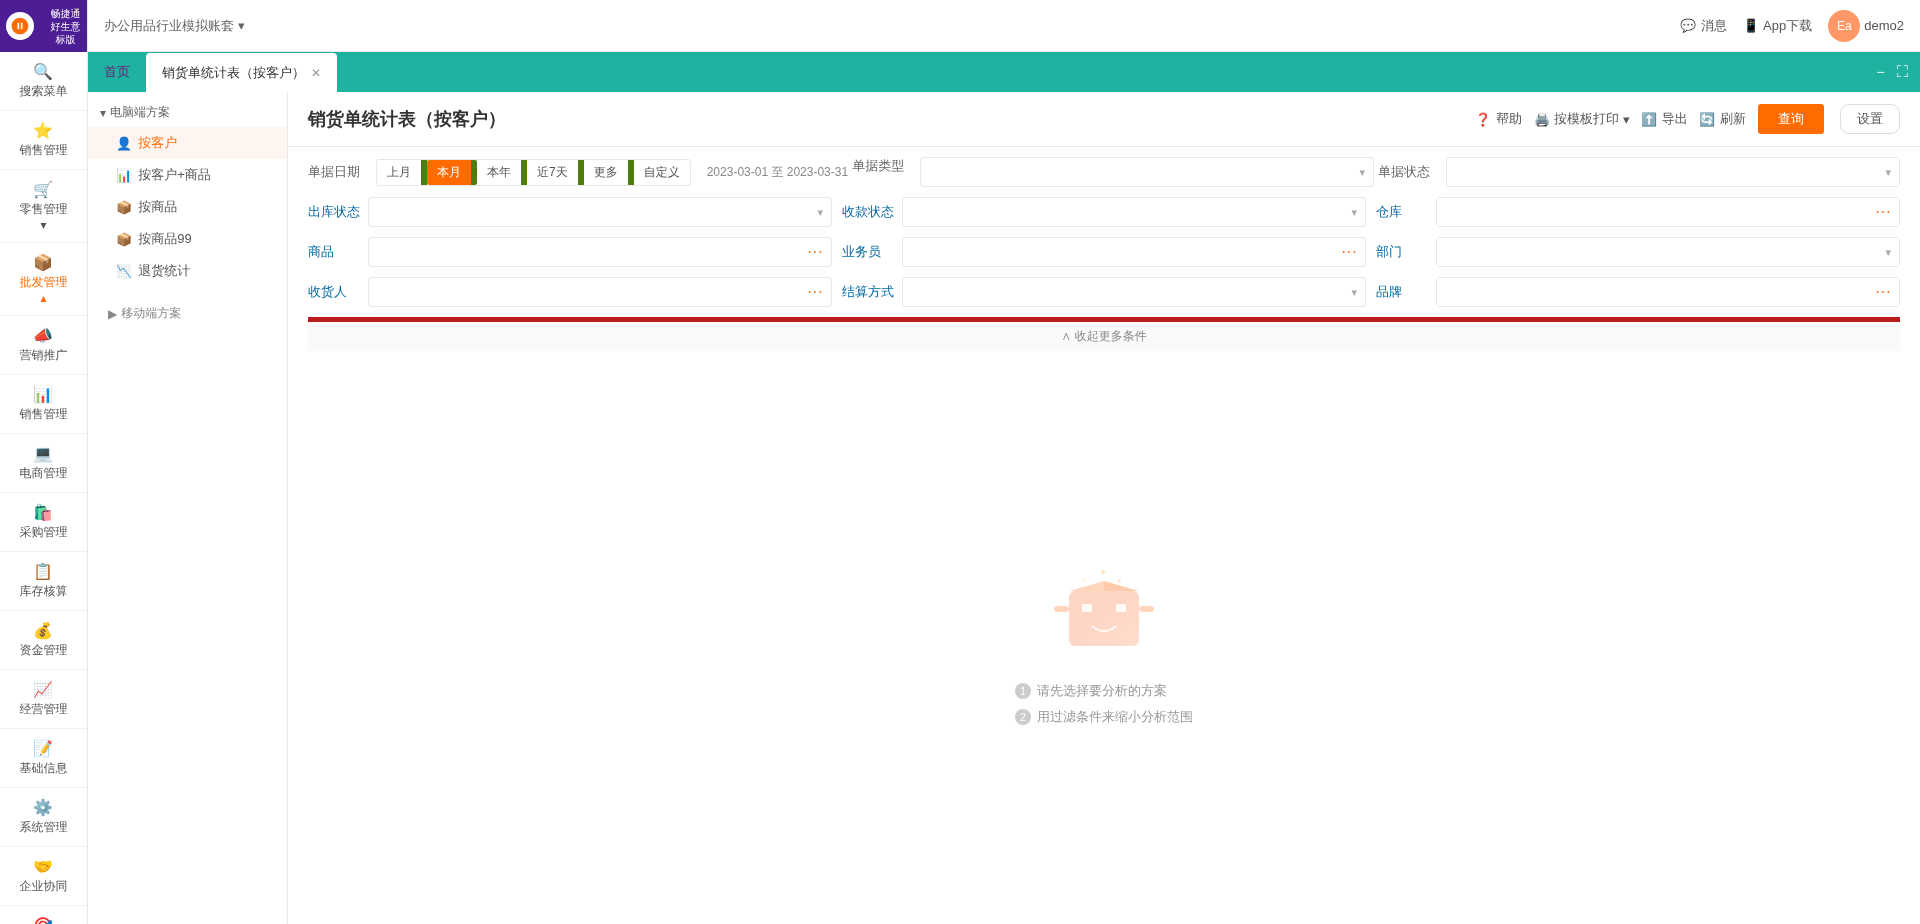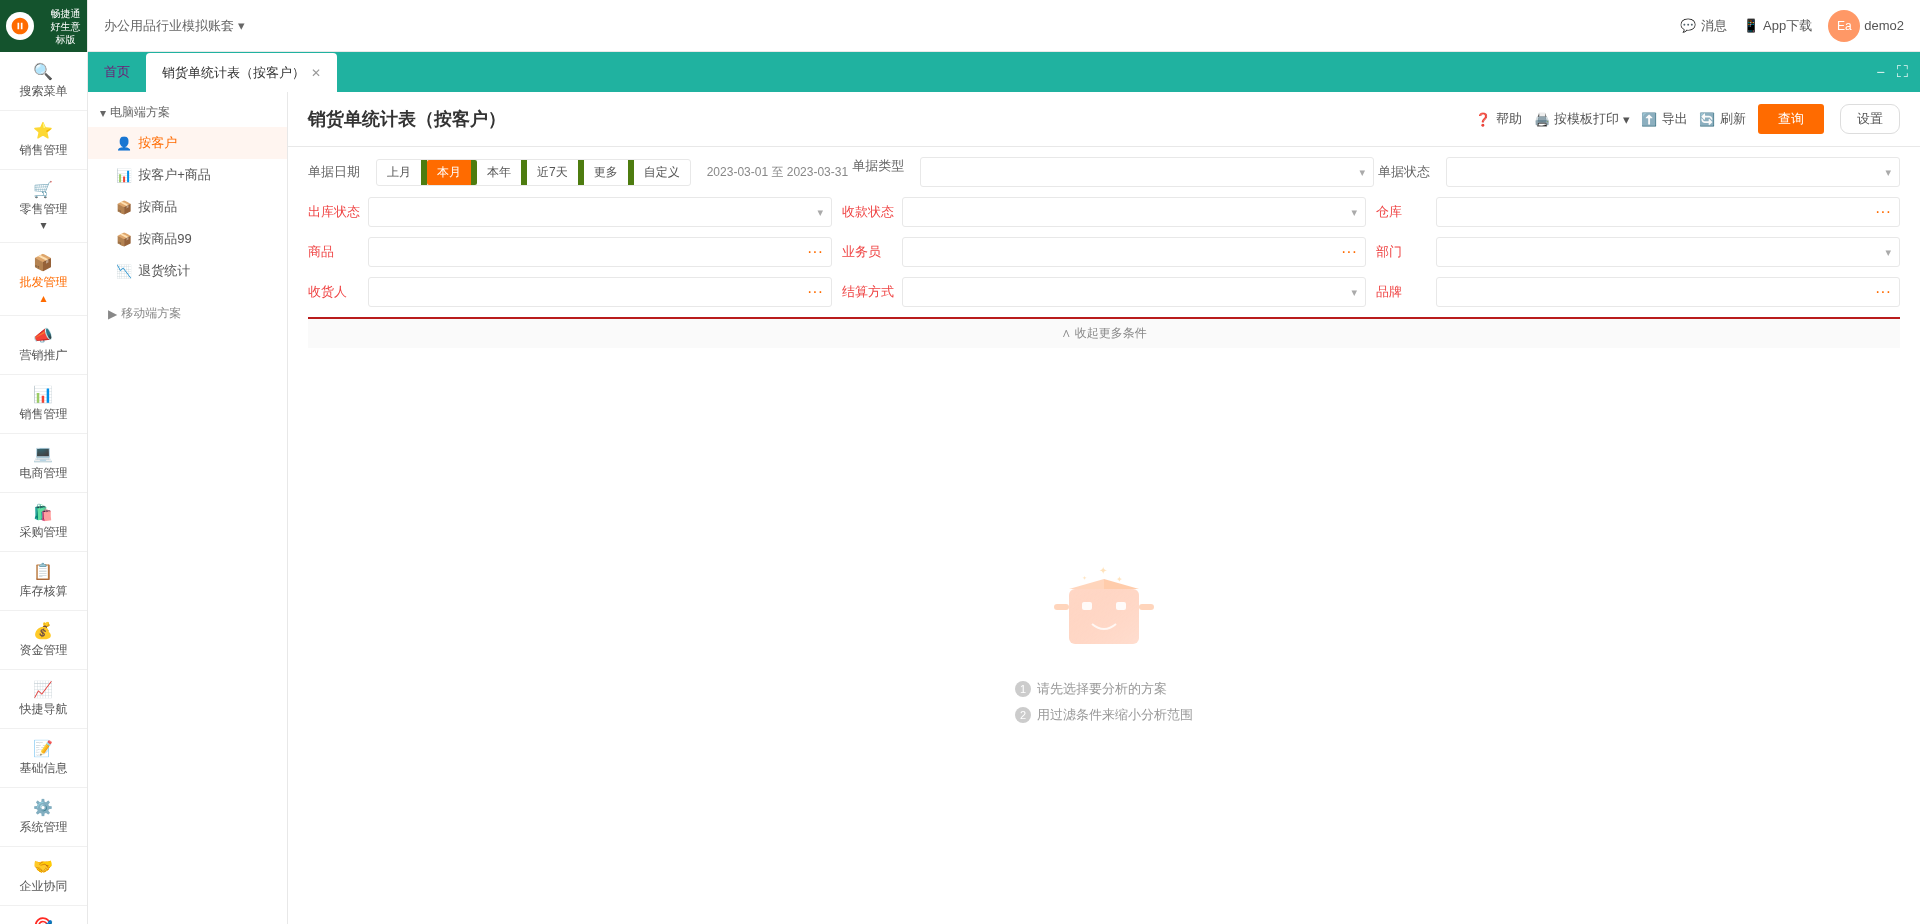--- a/index.html
+++ b/index.html
@@ -10,21 +10,21 @@
       width: 88px;
       background: #fff;
       border-right: 1px solid #e8e8e8;
       display: flex;
       flex-direction: column;
       height: 924px;
       overflow-y: auto;
       flex-shrink: 0;
     }
     .logo-area {
-      background: #14532d;
+      background: #4c1d95;
       padding: 8px 6px;
       text-align: center;
       color: #fff;
       font-size: 11px;
       line-height: 1.4;
       height: 52px;
       display: flex;
       align-items: center;
       justify-content: center;
       gap: 16px;
@@ -305,21 +305,21 @@
       grid-template-columns: 1fr 1fr 1fr;
       gap: 10px;
       margin-bottom: 10px;
     }
     .filter-cell {
       display: flex;
       align-items: center;
     }
     .filter-cell .label {
       width: 60px;
-      color: #ef4444;
+      color: #0369a1;
       font-size: 13px;
       flex-shrink: 0;
     }
     .filter-input {
       flex: 1;
       border: 1px solid #e8e8e8;
       border-radius: 3px;
       padding: 4px 8px;
       height: 30px;
       font-size: 13px;
@@ -331,21 +331,21 @@
       cursor: pointer;
     }
     .filter-input .chevron { color: #aaa; font-size: 11px; }
     .filter-input .dots { color: #ff6b00; font-size: 16px; }
     .collapse-bar {
       text-align: center;
       padding: 6px;
       font-size: 12px;
       color: #888;
       cursor: pointer;
-      border-top: 2px solid #b91c1c;
+      border-top: 5px solid #b91c1c;
       background: #fafafa;
     }
 
     
     .empty-state {
       flex: 1;
       display: flex;
       flex-direction: column;
       align-items: center;
       justify-content: center;
@@ -429,21 +429,21 @@
   <div class="nav-item">
     <div class="nav-icon">📋</div>
     <div>库存核算</div>
   </div>
   <div class="nav-item">
     <div class="nav-icon">💰</div>
     <div>资金管理</div>
   </div>
   <div class="nav-item">
     <div class="nav-icon">📈</div>
-    <div>快捷导航</div>
+    <div>经营管理</div>
   </div>
   <div class="nav-item">
     <div class="nav-icon">📝</div>
     <div>基础信息</div>
   </div>
   <div class="nav-item">
     <div class="nav-icon">⚙️</div>
     <div>系统管理</div>
   </div>
   <div class="nav-item">

